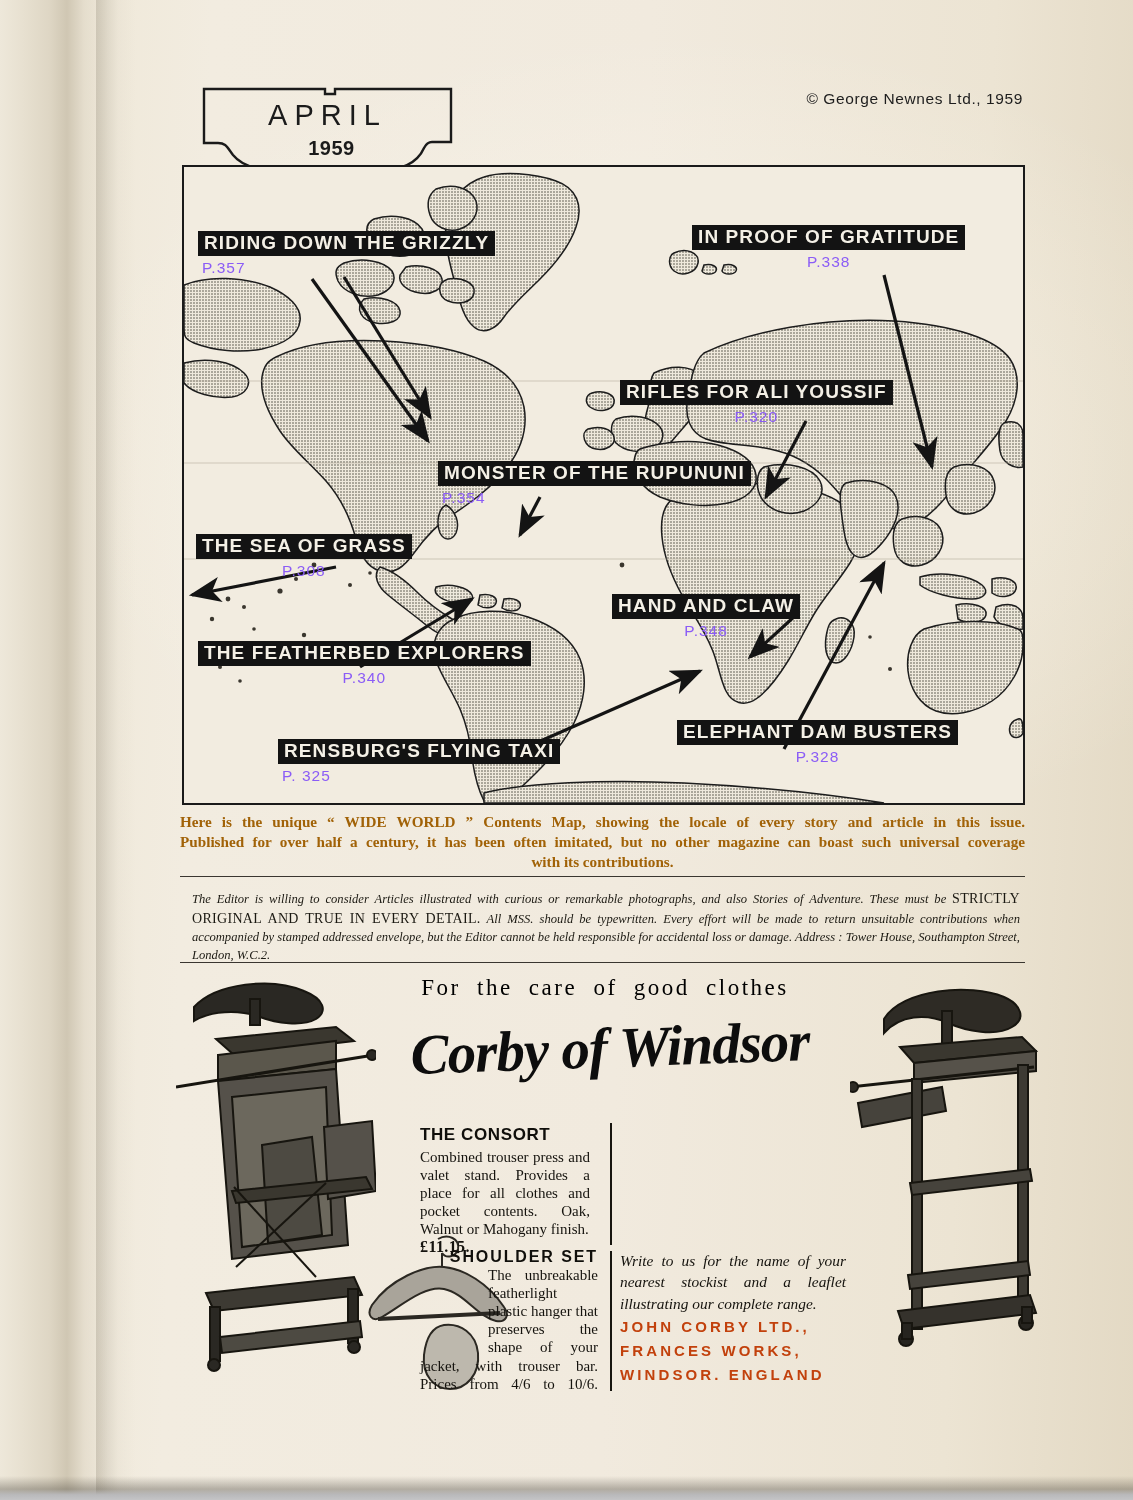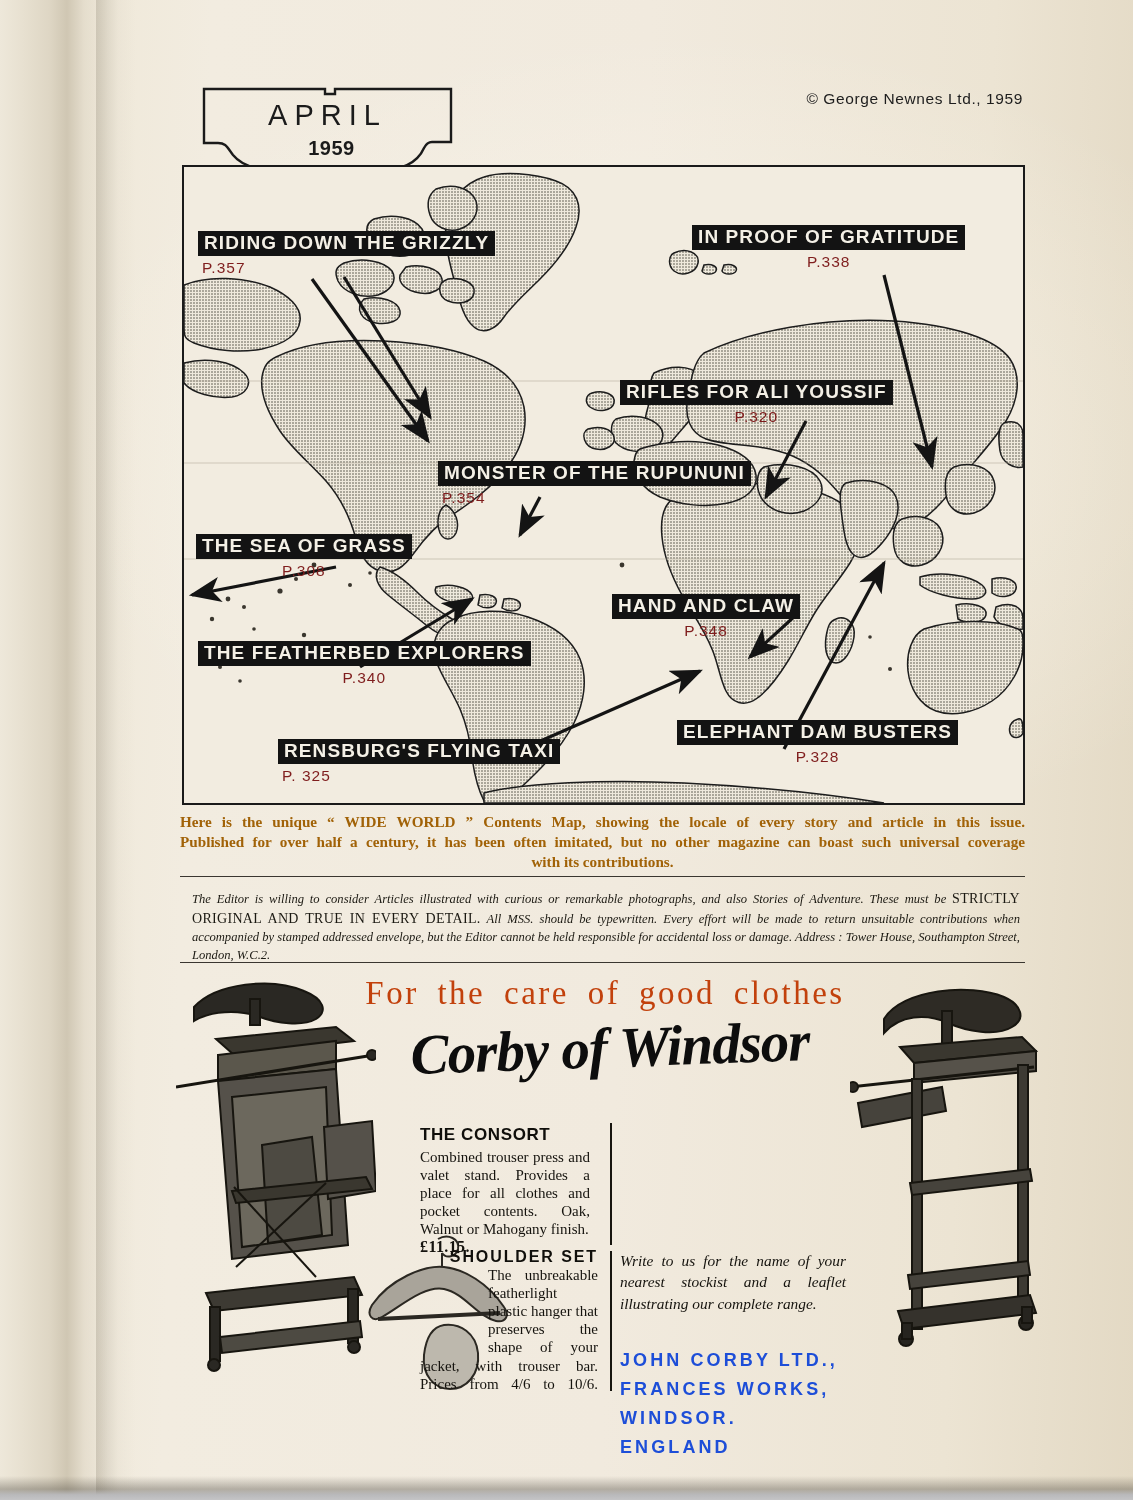--- a/index.html
+++ b/index.html
@@ -98,21 +98,21 @@
     font-weight:700;
     white-space:nowrap;
   }
   .lab .bar {
     display:inline-block;
     background:#131313; color:#f4f0e6;
     padding:2px 6px 3px 6px;
     font-size:19px; letter-spacing:1.1px; line-height:1.05;
   }
   .lab .pg {
-    display:block; color:#7f1d1d; font-size:15.5px; letter-spacing:1px;
+    display:block; color:#8b5cf6; font-size:15.5px; letter-spacing:1px;
     font-weight:400; margin-top:3px;
   }
   .lab.c .pg { text-align:center; }
   .lab.r .pg { text-align:right; padding-right:18px; }
   .lab.l .pg { text-align:left; padding-left:4px; }
 
   
   .caption {
     position:absolute; left:10px; top:812px; width:845px;
     font-family:"Liberation Serif", serif;
@@ -131,21 +131,21 @@
     font-style:italic; font-size:12.6px; line-height:1.42; color:#1b1912;
     text-align:justify;
   }
   .editor .caps { font-style:normal; font-variant:small-caps; letter-spacing:.3px; font-size:14px;}
 
   
   #advert { position:absolute; left:0px; top:965px; width:865px; height:470px; }
 
   .ad-head {
     position:absolute; left:150px; top:10px; width:570px; text-align:center;
-    font-family:"Liberation Serif", serif; font-size:33px; color:#c2410c;
+    font-family:"Liberation Serif", serif; font-size:23px; color:#000000;
     letter-spacing:2.5px; word-spacing:8px;
   }
   .ad-logo {
     position:absolute; left:225px; top:50px; width:430px; text-align:center;
     font-family:"Liberation Serif", serif; font-style:italic; font-weight:700;
     font-size:57px; color:#0d0d0d; letter-spacing:-1px;
     transform:rotate(-2deg);
   }
 
   .ad-col { position:absolute; font-family:"Liberation Serif", serif; color:#15130e; }
@@ -156,22 +156,22 @@
   .ad-b { font-size:15px; line-height:1.2; text-align:justify; }
   .ad-price { font-weight:700; font-size:16px; letter-spacing:.4px; }
 
   .vline { position:absolute; background:#17150f; width:2px; }
 
   .ad-italic {
     font-family:"Liberation Serif", serif; font-style:italic;
     font-size:15.4px; line-height:1.38; color:#15130e; text-align:justify;
   }
   .ad-addr {
-    font-family:"Liberation Sans", sans-serif; font-weight:700; font-size:18px;
-    letter-spacing:3.1px; line-height:1.62; color:#1d4ed8; margin-top:32px;
+    font-family:"Liberation Sans", sans-serif; font-weight:700; font-size:15px;
+    letter-spacing:3.1px; line-height:1.62; color:#c2410c; margin-top:1px;
   }
 
   .shoulder-h {
     font-family:"Liberation Sans", sans-serif; font-weight:700; font-size:16px;
     letter-spacing:1.9px; color:#100f0b; text-align:right;
   }
   .shoulder-b { font-size:15px; line-height:1.2; }
   .sb-j { text-align:justify; text-align-last:justify; }
 
   

